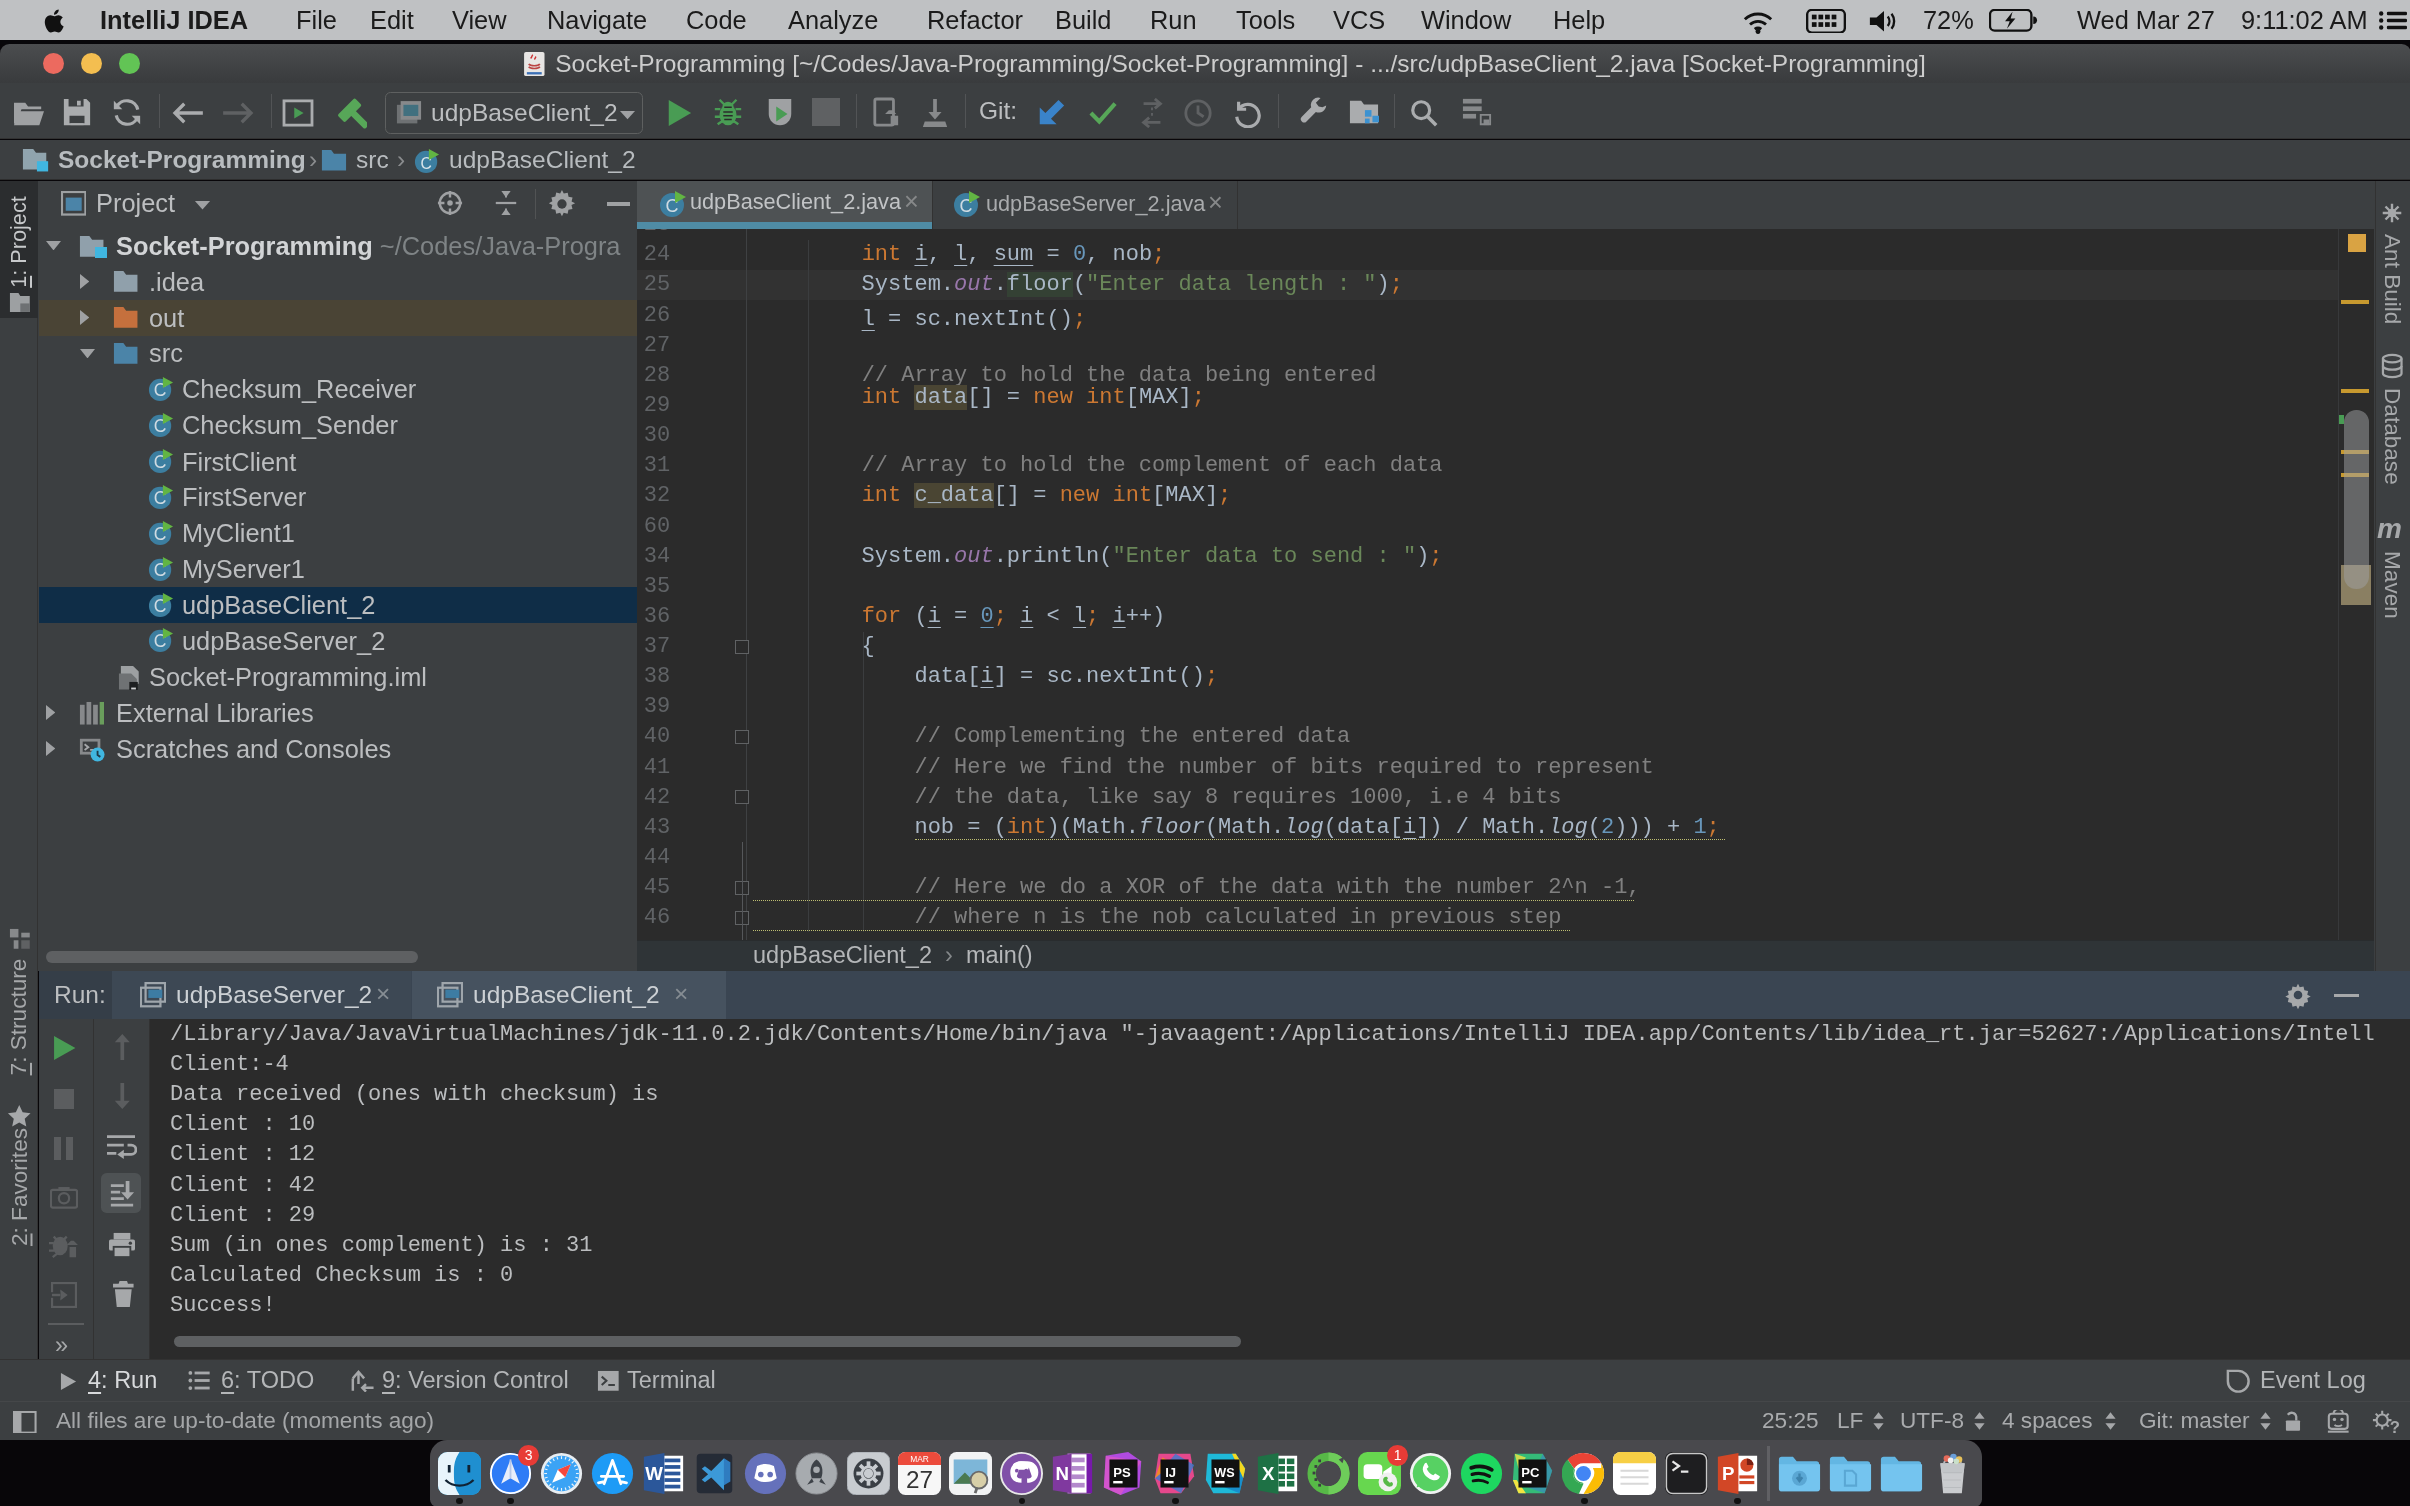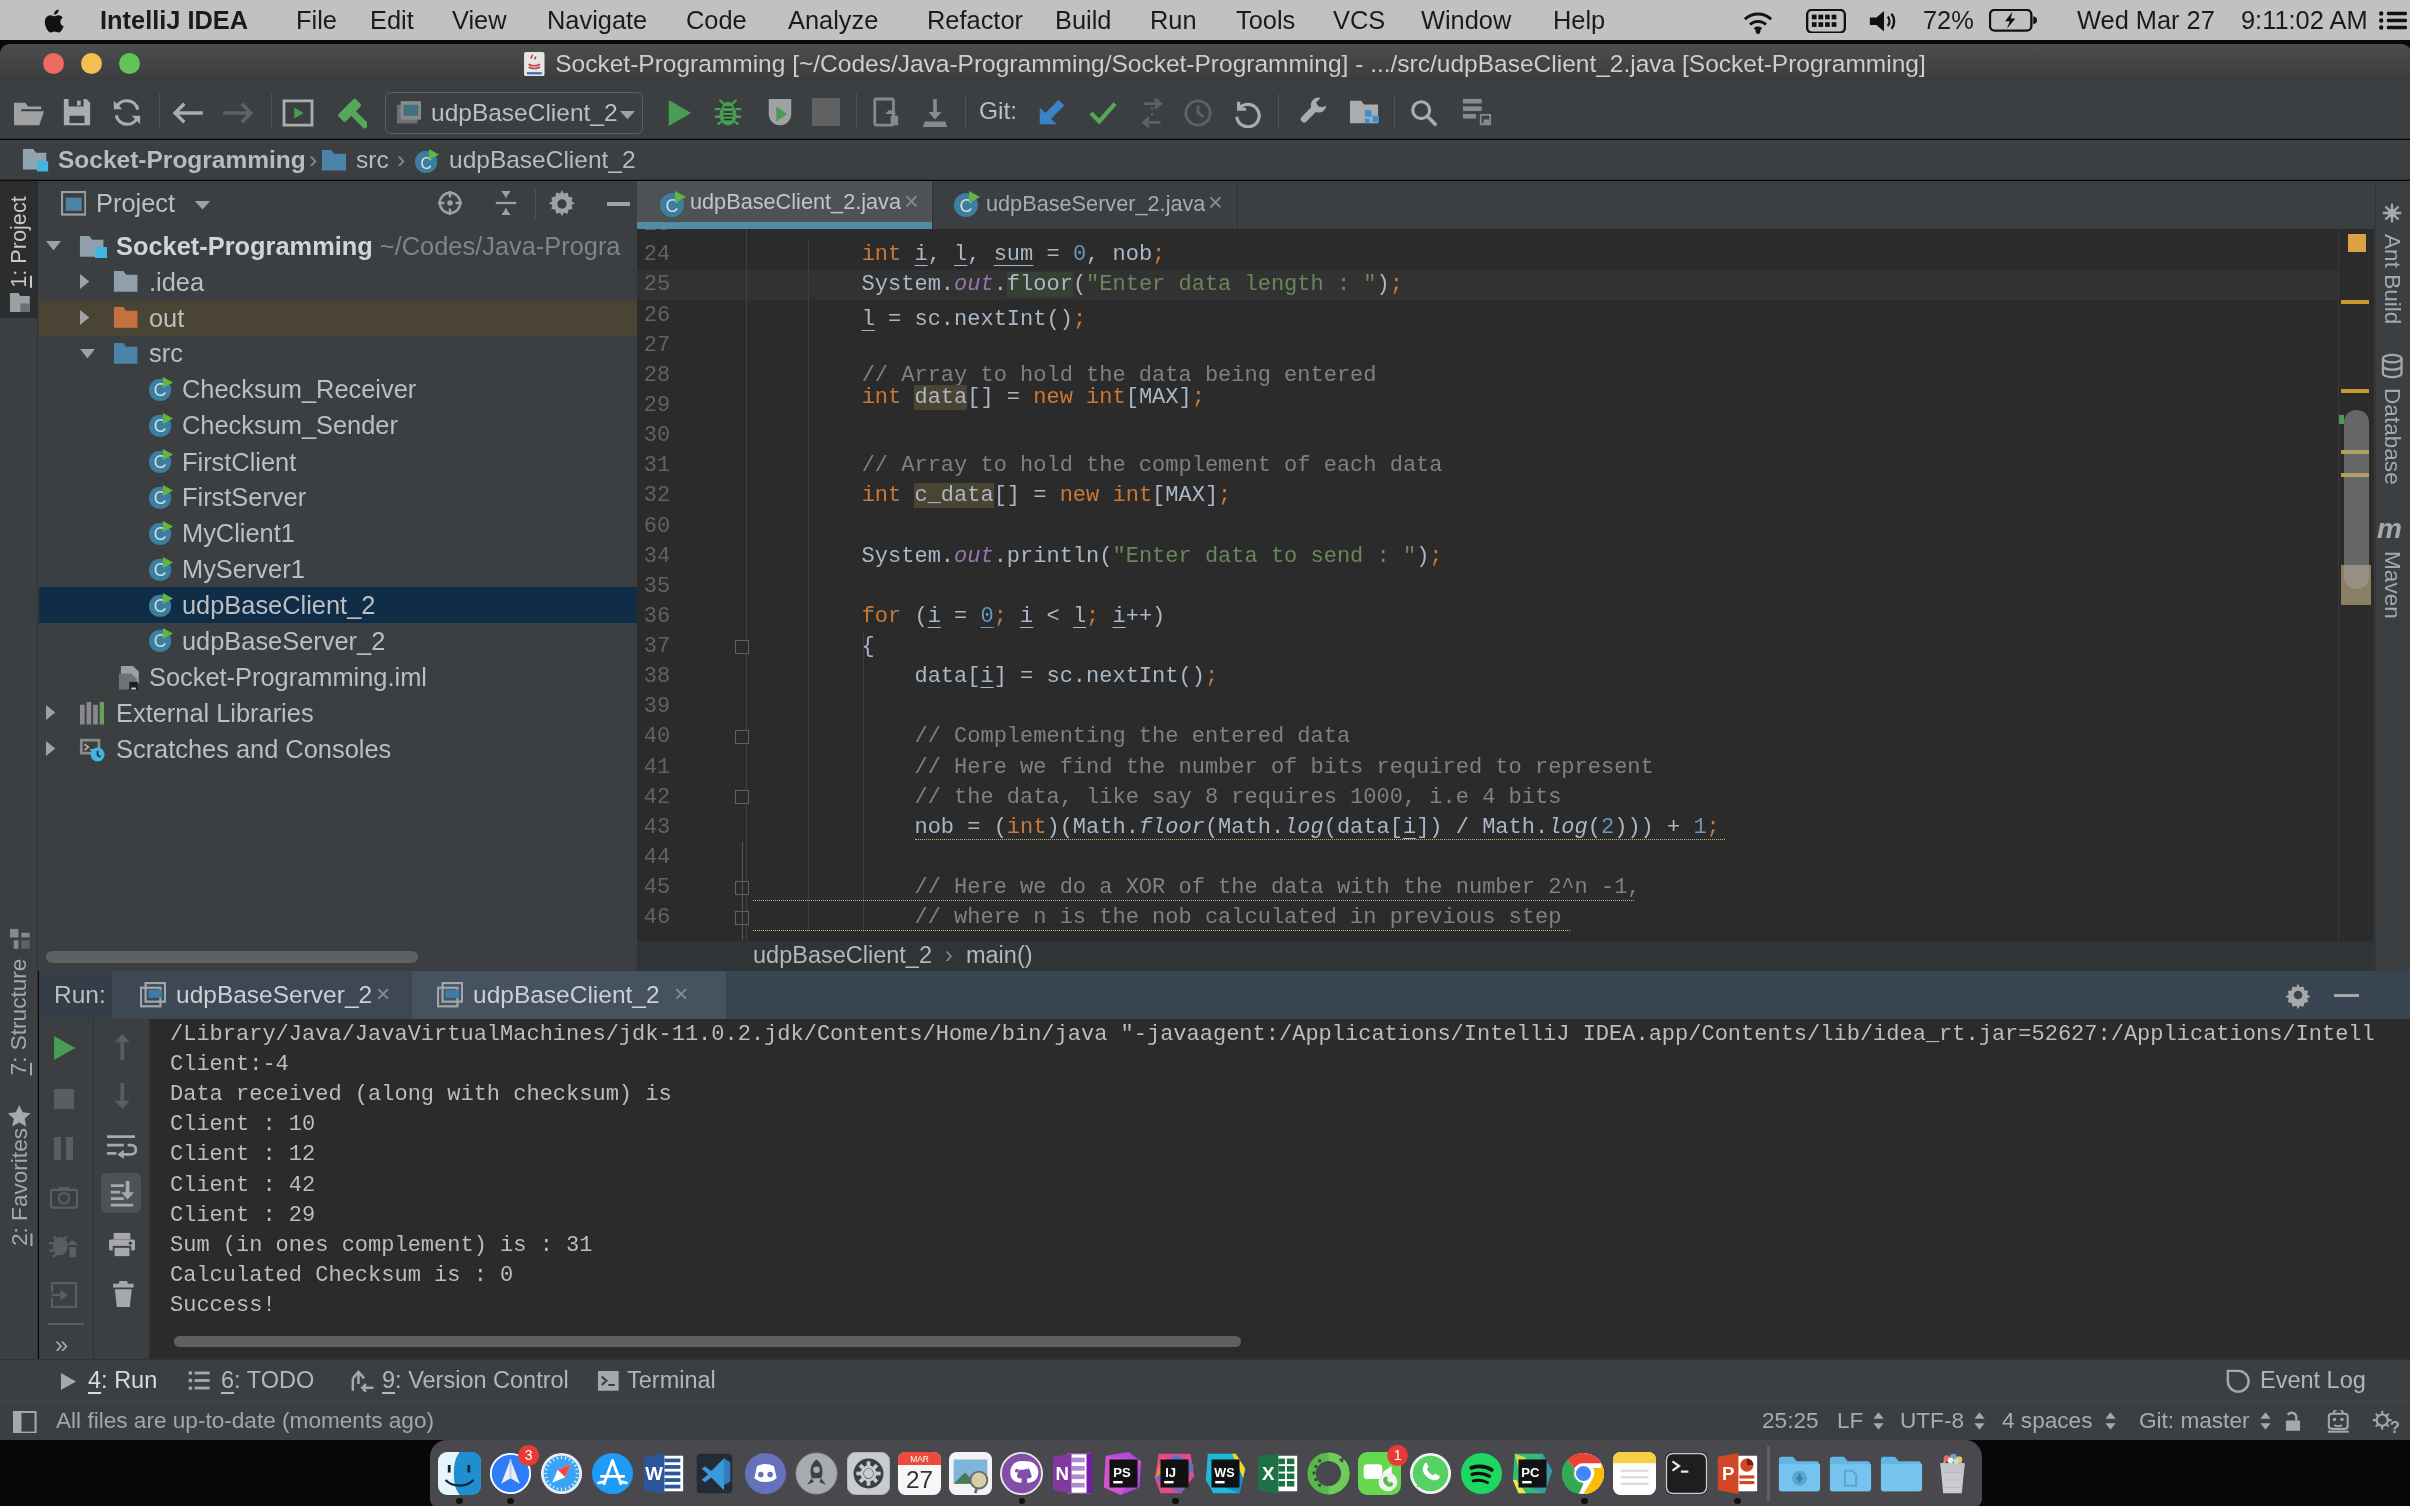--- a/index.html
+++ b/index.html
@@ -608,21 +608,21 @@
         <rect x="1" y="8" width="28" height="12" rx="2" fill="#a6a8aa"></rect>
         <rect x="6" y="16" width="18" height="11" fill="#a6a8aa" stroke="#3c3f41" stroke-width="2"></rect>
         <circle cx="24" cy="12" r="1.8" fill="#3c3f41"></circle>
       </svg>
  <svg class="a" style="left:73px;top:261px" width="22.6" height="28" viewBox="0 0 24 30">
         <path fill="#a6a8aa" d="M8 1h8l1 3h6v4H1V4h6zM3 10h18l-2 19H5z"></path>
       </svg>
  <div class="a" style="left:135px;top:317px;width:1067px;height:11.3px;background:#5e6062;border-radius:5.6px"></div>
 <div class="conline" style="left:131px;top:0.9px">/Library/Java/JavaVirtualMachines/jdk-11.0.2.jdk/Contents/Home/bin/java "-javaagent:/Applications/IntelliJ IDEA.app/Contents/lib/idea_rt.jar=52627:/Applications/Intell</div>
 <div class="conline" style="left:131px;top:31px">Client:-4</div>
-<div class="conline" style="left:131px;top:61px">Data received (along with checksum) is</div>
+<div class="conline" style="left:131px;top:61px">Data received (ones with checksum) is</div>
 <div class="conline" style="left:131px;top:91px">Client : 10</div>
 <div class="conline" style="left:131px;top:121px">Client : 12</div>
 <div class="conline" style="left:131px;top:152px">Client : 42</div>
 <div class="conline" style="left:131px;top:182px">Client : 29</div>
 <div class="conline" style="left:131px;top:212px">Sum (in ones complement) is : 31</div>
 <div class="conline" style="left:131px;top:242px">Calculated Checksum is : 0</div>
 <div class="conline" style="left:131px;top:272px">Success!</div>
 </div>
 <div class="a" id="winbar">
  <svg class="a" style="left:60px;top:12.2px" width="17" height="19" viewBox="0 0 18 20">

